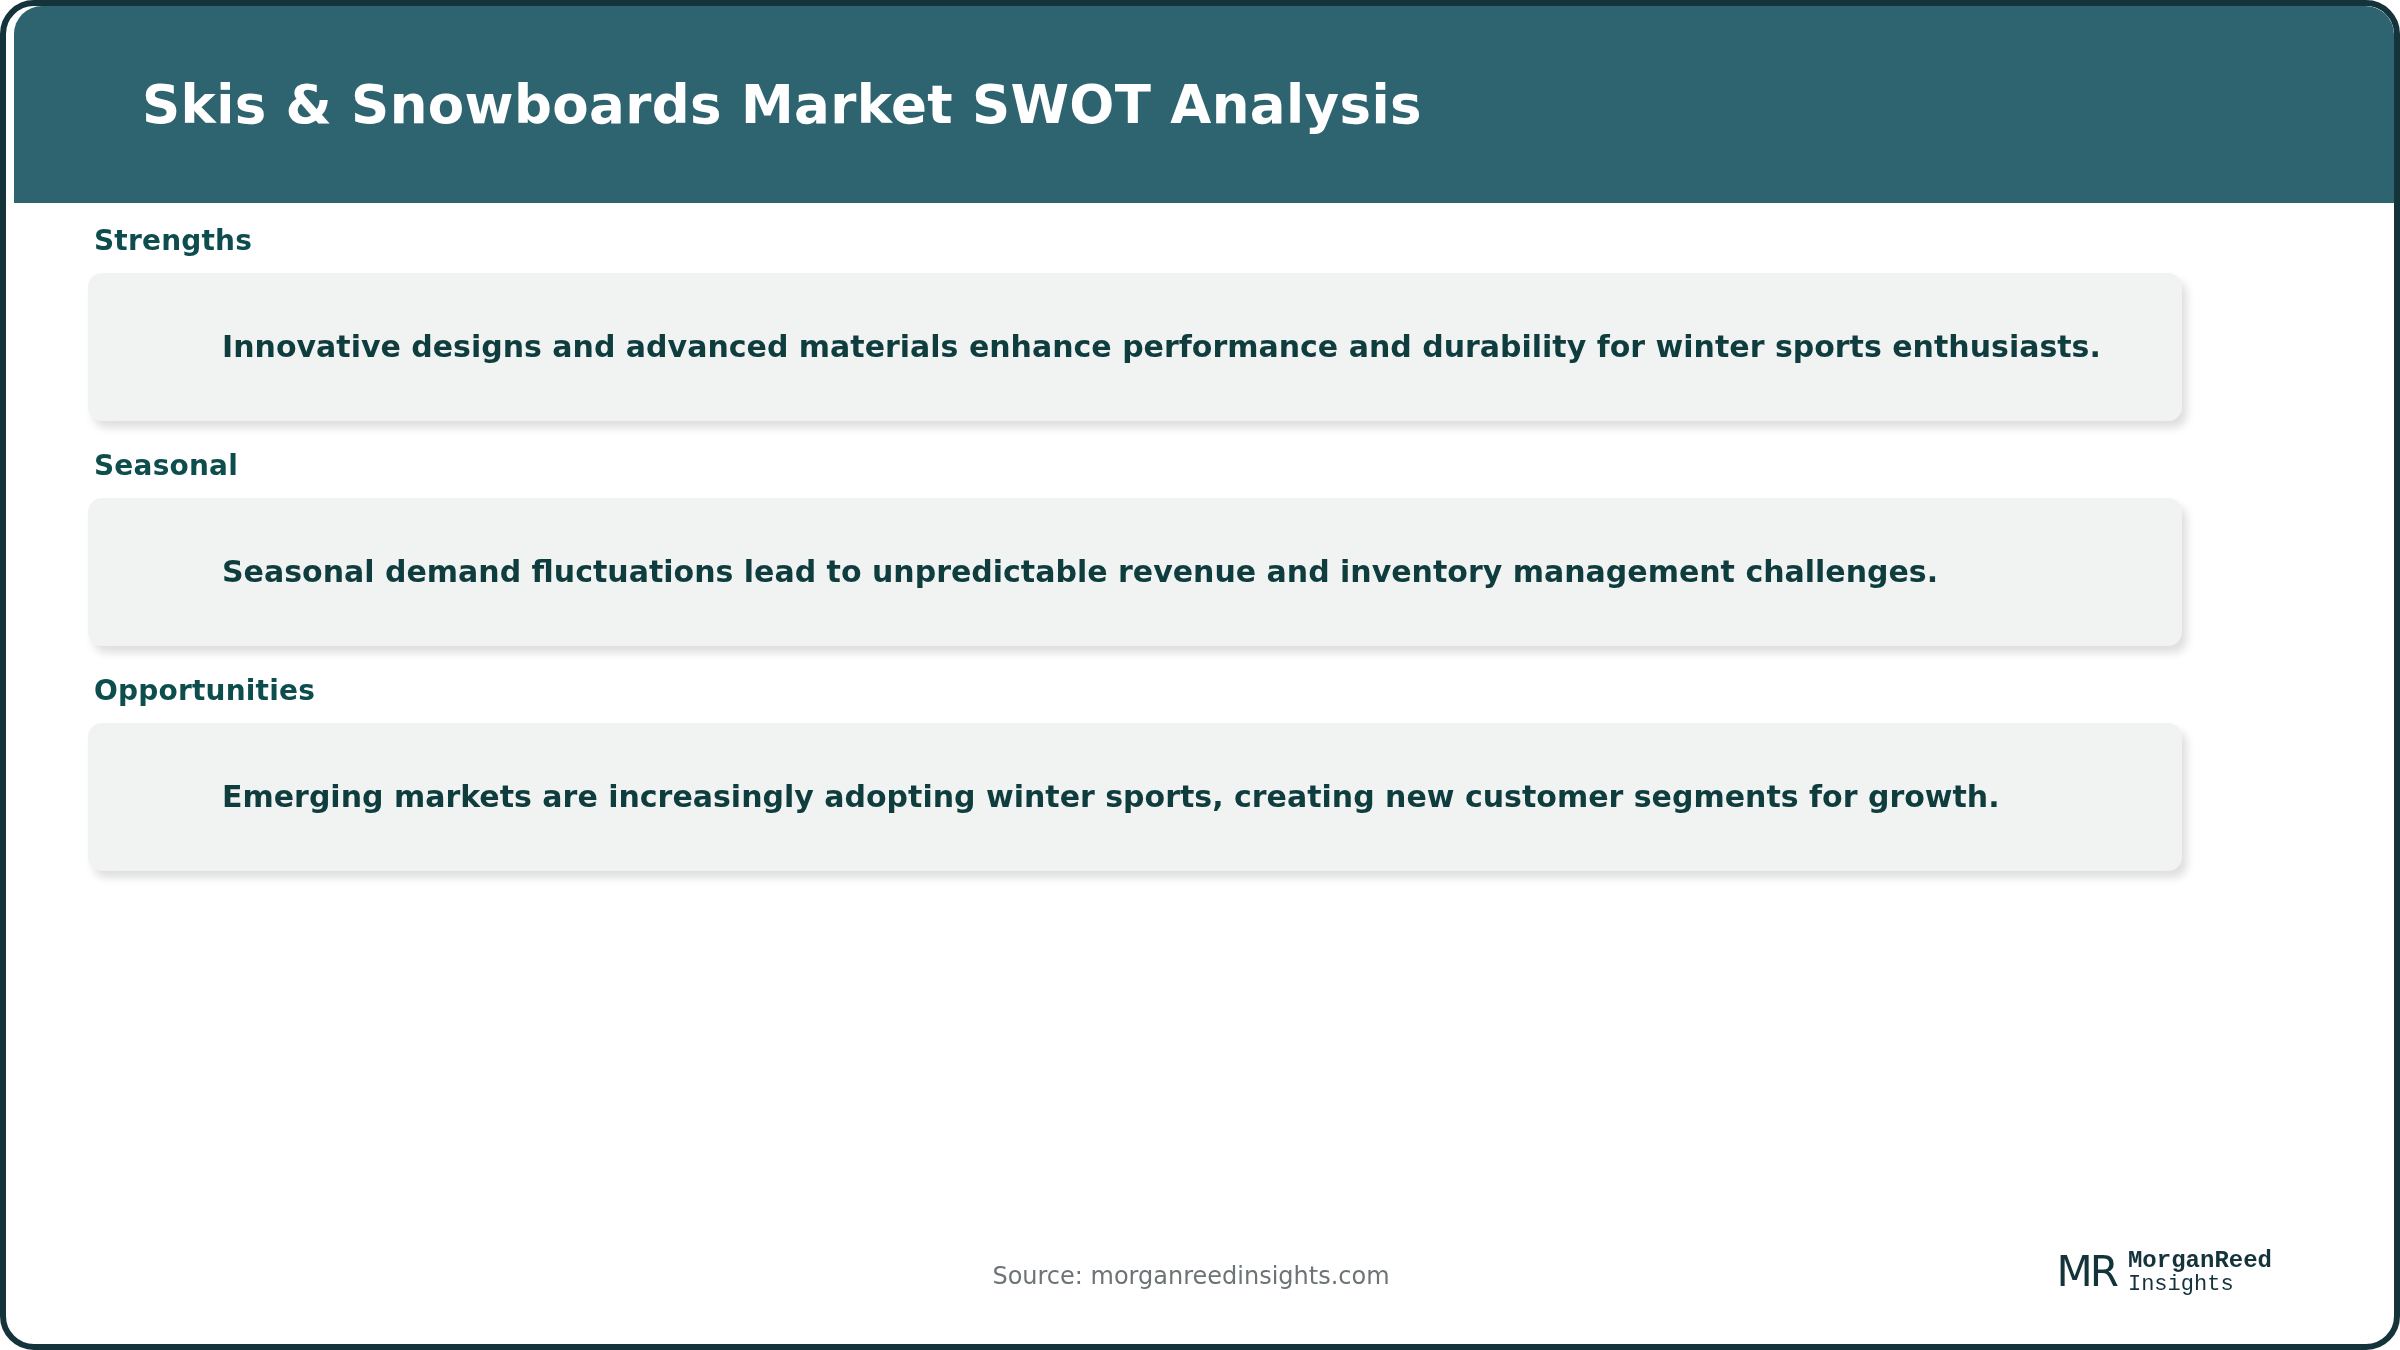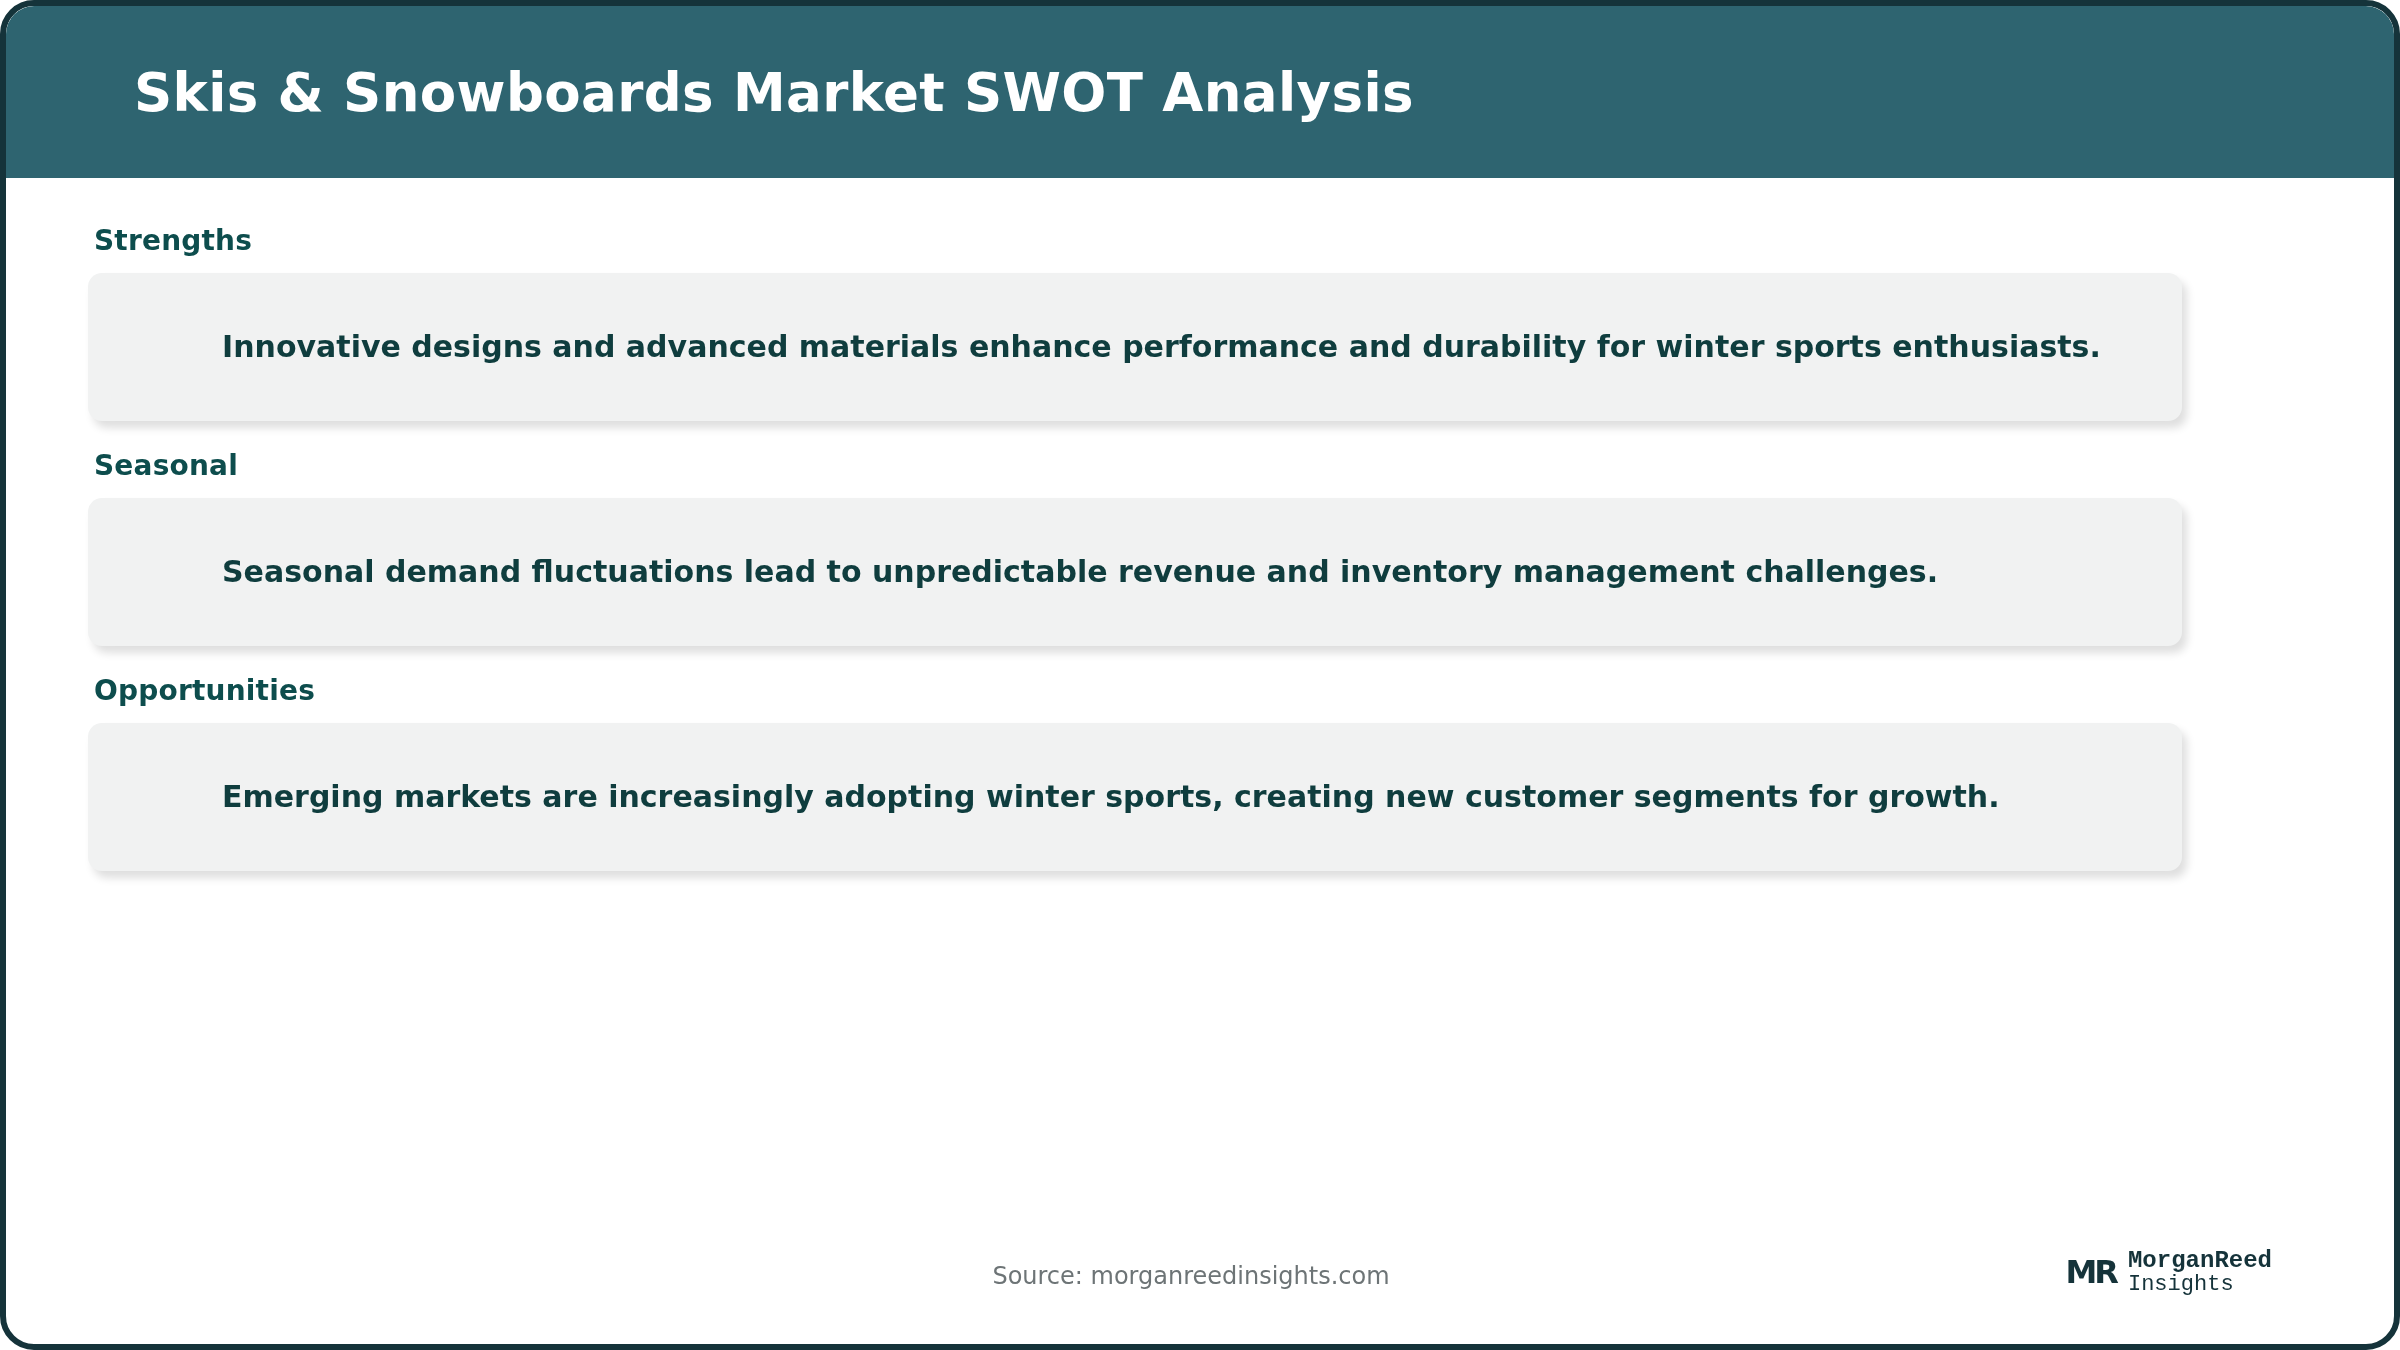--- a/index.html
+++ b/index.html
@@ -21,23 +21,23 @@
     background: #ffffff;
     box-sizing: border-box;
     border: 6px solid #15333a;
     border-radius: 34px;
     overflow: hidden;
   }
 
   .header-bar {
     position: absolute;
     top: 0;
-    left: 0;
+    left: 8px;
     right: 0;
-    height: 172px;
+    height: 197px;
     background: #2e6470;
     display: flex;
     align-items: center;
     border-top-left-radius: 28px;
     border-top-right-radius: 28px;
     text-align: right;
   }
 
   .header-title {
     color: #ffffff;
@@ -110,22 +110,22 @@
   .logo {
     position: absolute;
     right: 104px;
     top: 0;
     display: flex;
     align-items: center;
     gap: 12px;
   }
 
   .logo-mark {
-    font-size: 32px;
-    font-weight: bold;
+    font-size: 42px;
+    font-weight: normal;
     color: #15333a;
     letter-spacing: -3px;
     line-height: 1;
   }
 
   .logo-words {
     line-height: 1.05;
     font-family: Liberation Mono, monospace;
   }
 

